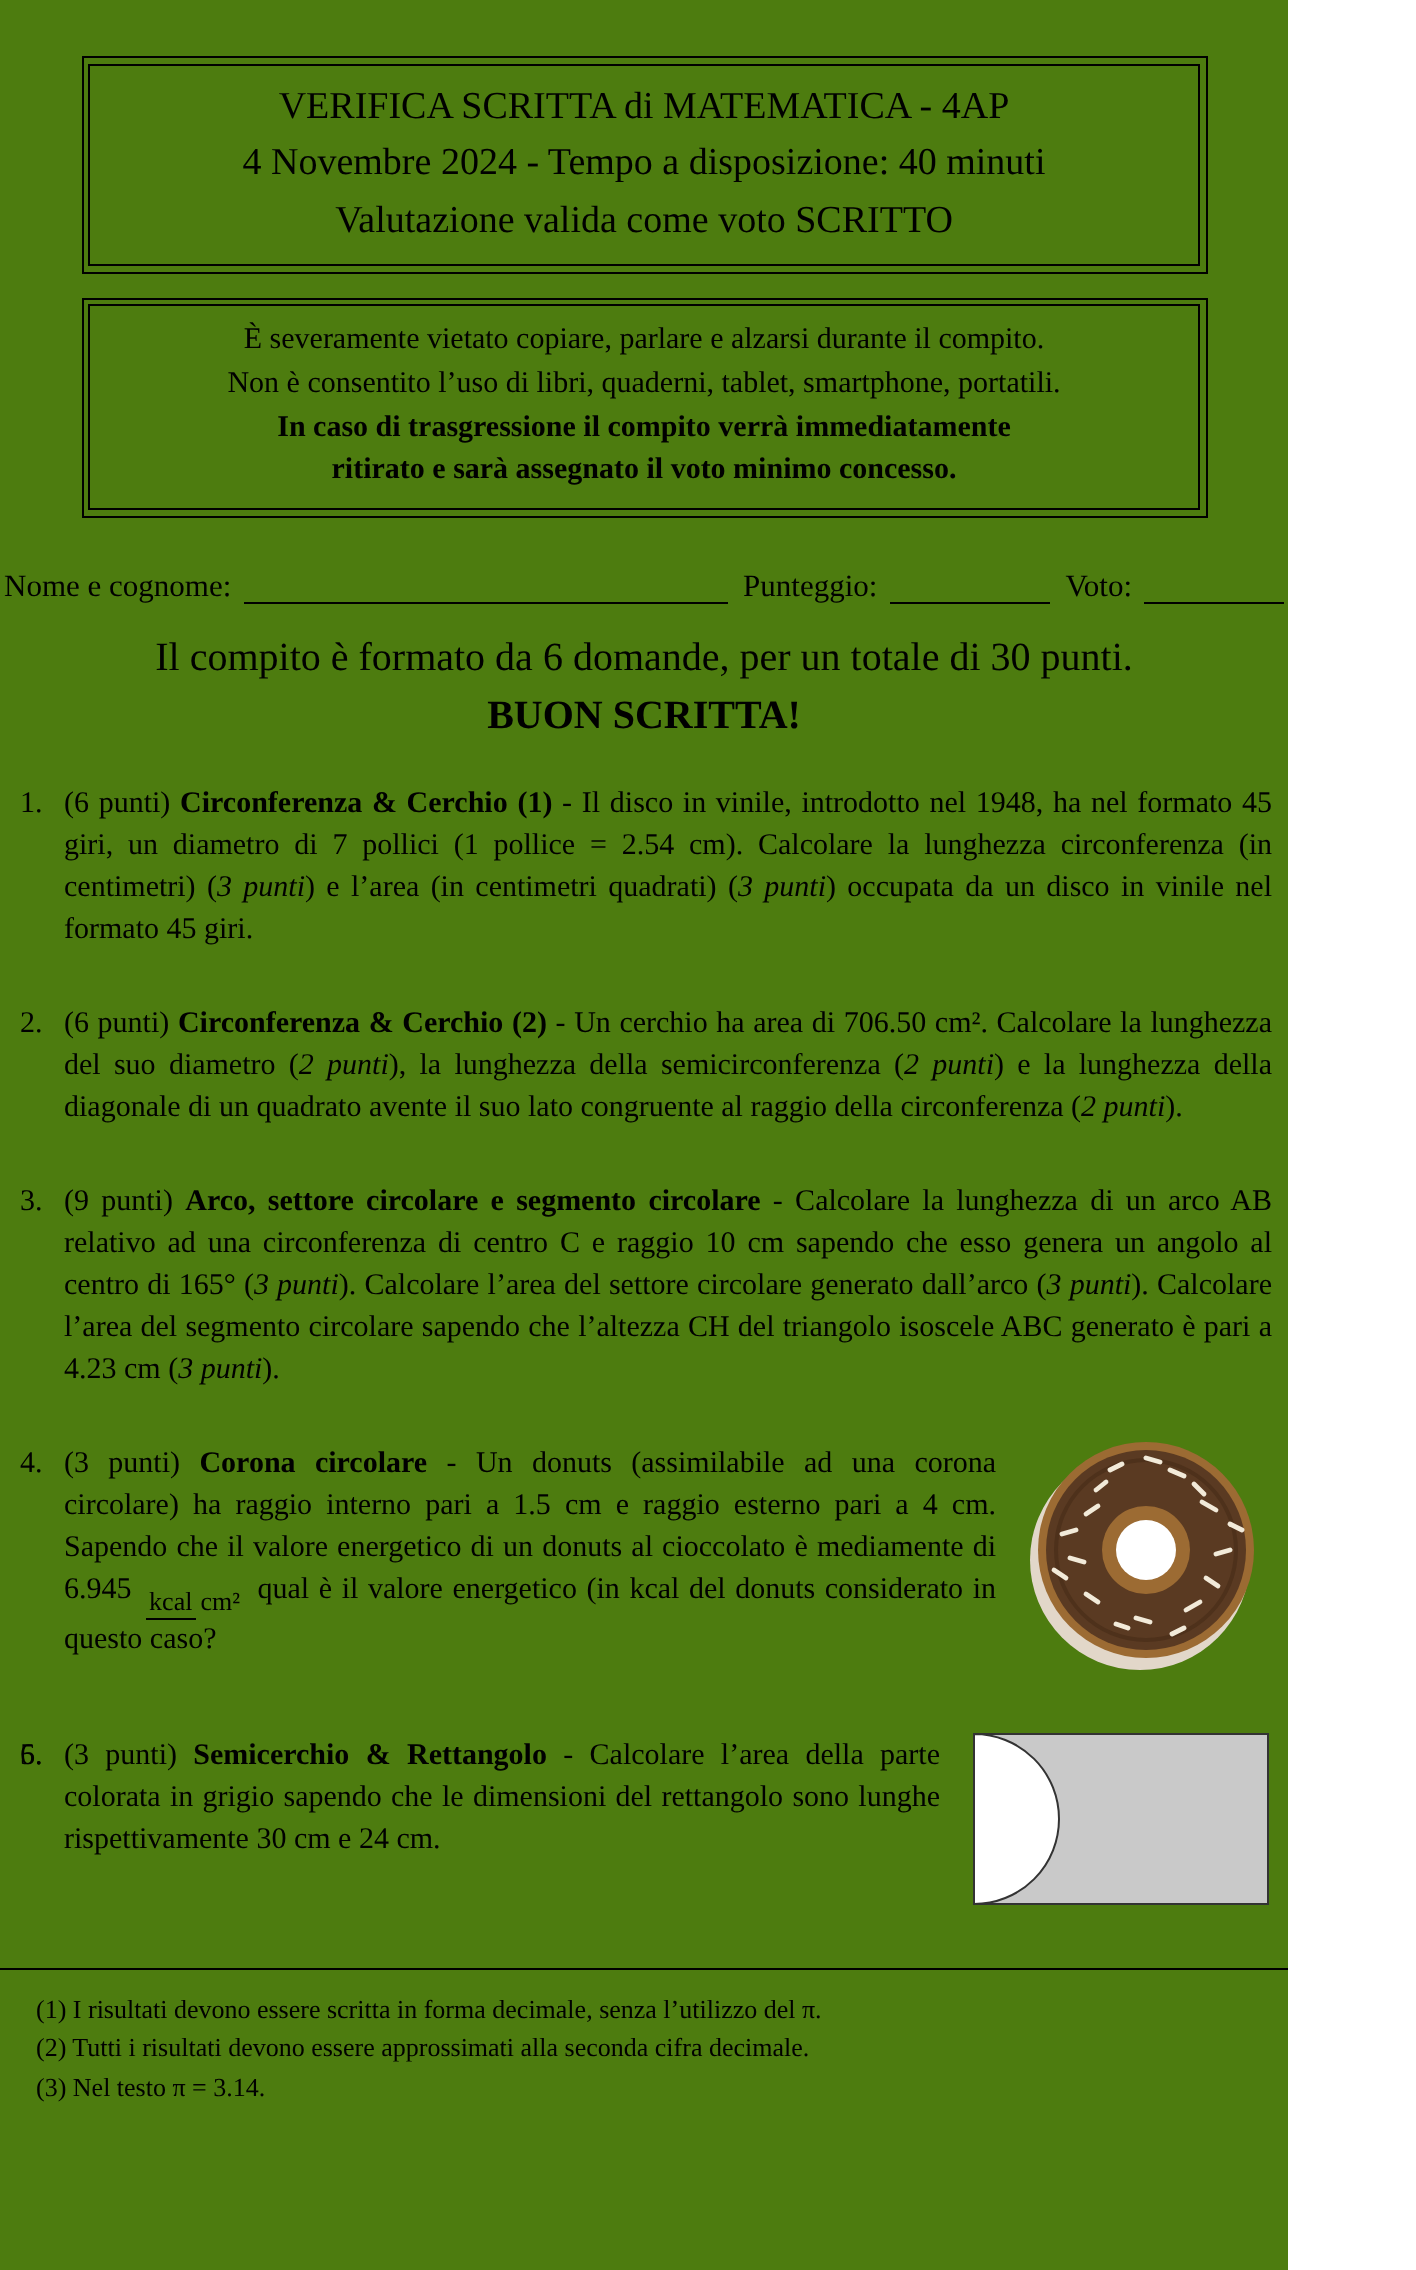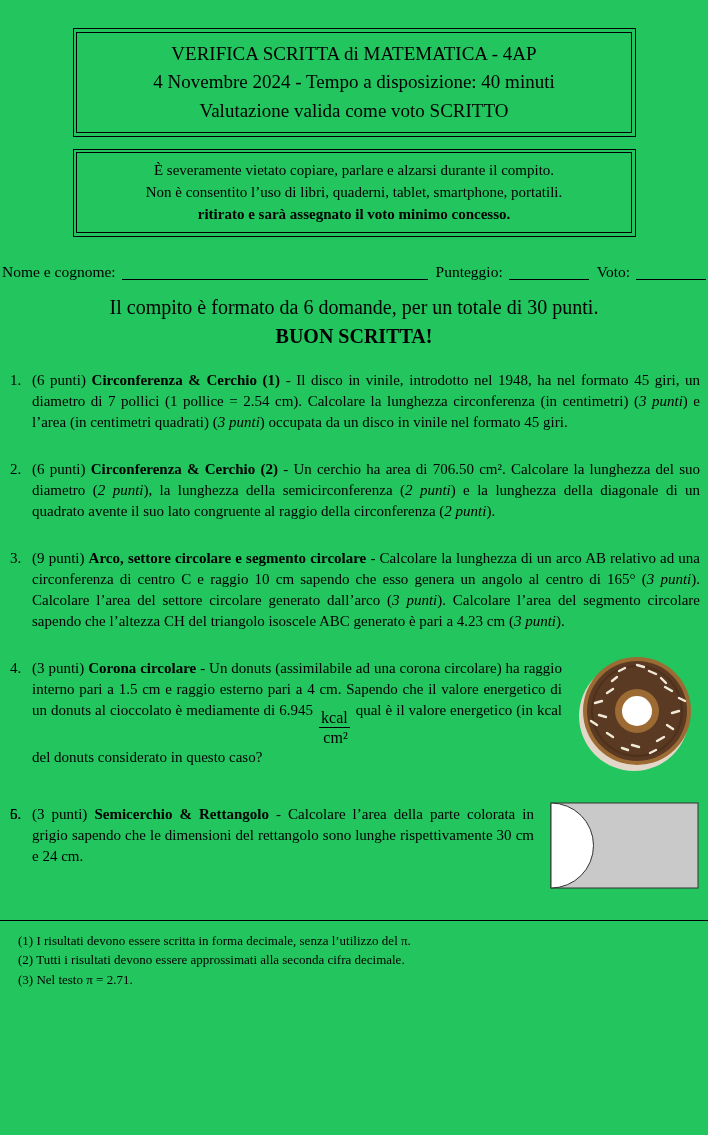--- a/index.html
+++ b/index.html
@@ -1,24 +1,24 @@
 <!DOCTYPE html>
 <html><head>
 <meta charset="utf-8">
 <style>
   html, body { margin: 0; padding: 0; background: #ffffff; }
   .page {
-    width: 708px;
+    width: 644px;
     min-height: 1135px;
     box-sizing: border-box;
     padding: 28px 0 28px 0;
     font-family: "Liberation Serif", serif;
     color: #000;
     position: relative;
-    background: #22c55e;
+    background: #4d7c0f;
   }
 
   
   .dbox {
     width: 556px;
     margin: 0 auto;
     border: 1.4px solid #000;
     padding: 2.5px;
     box-sizing: content-box;
   }
@@ -61,24 +61,24 @@
     line-height: 1.4;
     margin-bottom: 26px;
   }
   .question::after { content: ""; display: block; clear: both; }
   .qnum { position: absolute; left: 2px; top: 0; }
   .seg-bold { font-weight: bold; }
   .seg-italic { font-style: italic; }
 
   .frac {
     display: inline-flex;
-    flex-direction: column;
-    align-items: flex-end;
+    flex-direction: row;
+    align-items: flex-start;
     vertical-align: -0.5em;
-    font-size: 16px;
+    font-size: 13px;
     line-height: 1.2;
     margin: 0 2px;
   }
   .frac .num { border-bottom: 1px solid #000; padding: 0 2px; }
   .frac .den { padding: 0 2px; }
 
   .fig-donut { float: right; width: 122px; height: 122px; margin: -6px 2px 4px 14px; }
   .fig-semi  { float: right; width: 150px; height: 88px; margin: -2px 0 4px 16px; }
 
   
@@ -96,20 +96,21 @@
       <div>VERIFICA SCRITTA di MATEMATICA - 4AP</div>
       <div>4 Novembre 2024 - Tempo a disposizione: 40 minuti</div>
       <div>Valutazione valida come voto SCRITTO</div>
     </div>
   </div>
 
   <div class="dbox rules-box">
     <div class="dbox-inner">
       <div>È severamente vietato copiare, parlare e alzarsi durante il compito.</div>
       <div>Non è consentito l’uso di libri, quaderni, tablet, smartphone, portatili.</div>
+      <div class="bold">In caso di trasgressione il compito verrà immediatamente</div>
       <div class="bold">ritirato e sarà assegnato il voto minimo concesso.</div>
     </div>
   </div>
 
   <div class="name-row">
     <span>Nome e cognome:</span>
     <span class="fill-line fill-name"></span>
     <span>Punteggio:</span>
     <span class="fill-line fill-score"></span>
     <span>Voto:</span>
@@ -192,17 +193,17 @@
       <span class="qtext"><span>(3 punti) </span><span class="seg-bold">Semicerchio &amp; Rettangolo</span><span> - Calcolare l’area della parte colorata in grigio sapendo che le dimensioni del rettangolo sono lunghe rispettivamente 30 cm e 24 cm.</span></span>
     </div>
 
   </div>
 
   <div class="footer">
     <hr class="footer-rule">
     <div class="footnotes">
       <div>(1) I risultati devono essere scritta in forma decimale, senza l’utilizzo del π.</div>
       <div>(2) Tutti i risultati devono essere approssimati alla seconda cifra decimale.</div>
-      <div>(3) Nel testo π = 2.71.</div>
+      <div>(3) Nel testo π = 3.14.</div>
     </div>
   </div>
 
 </div>
 
 </body></html>

